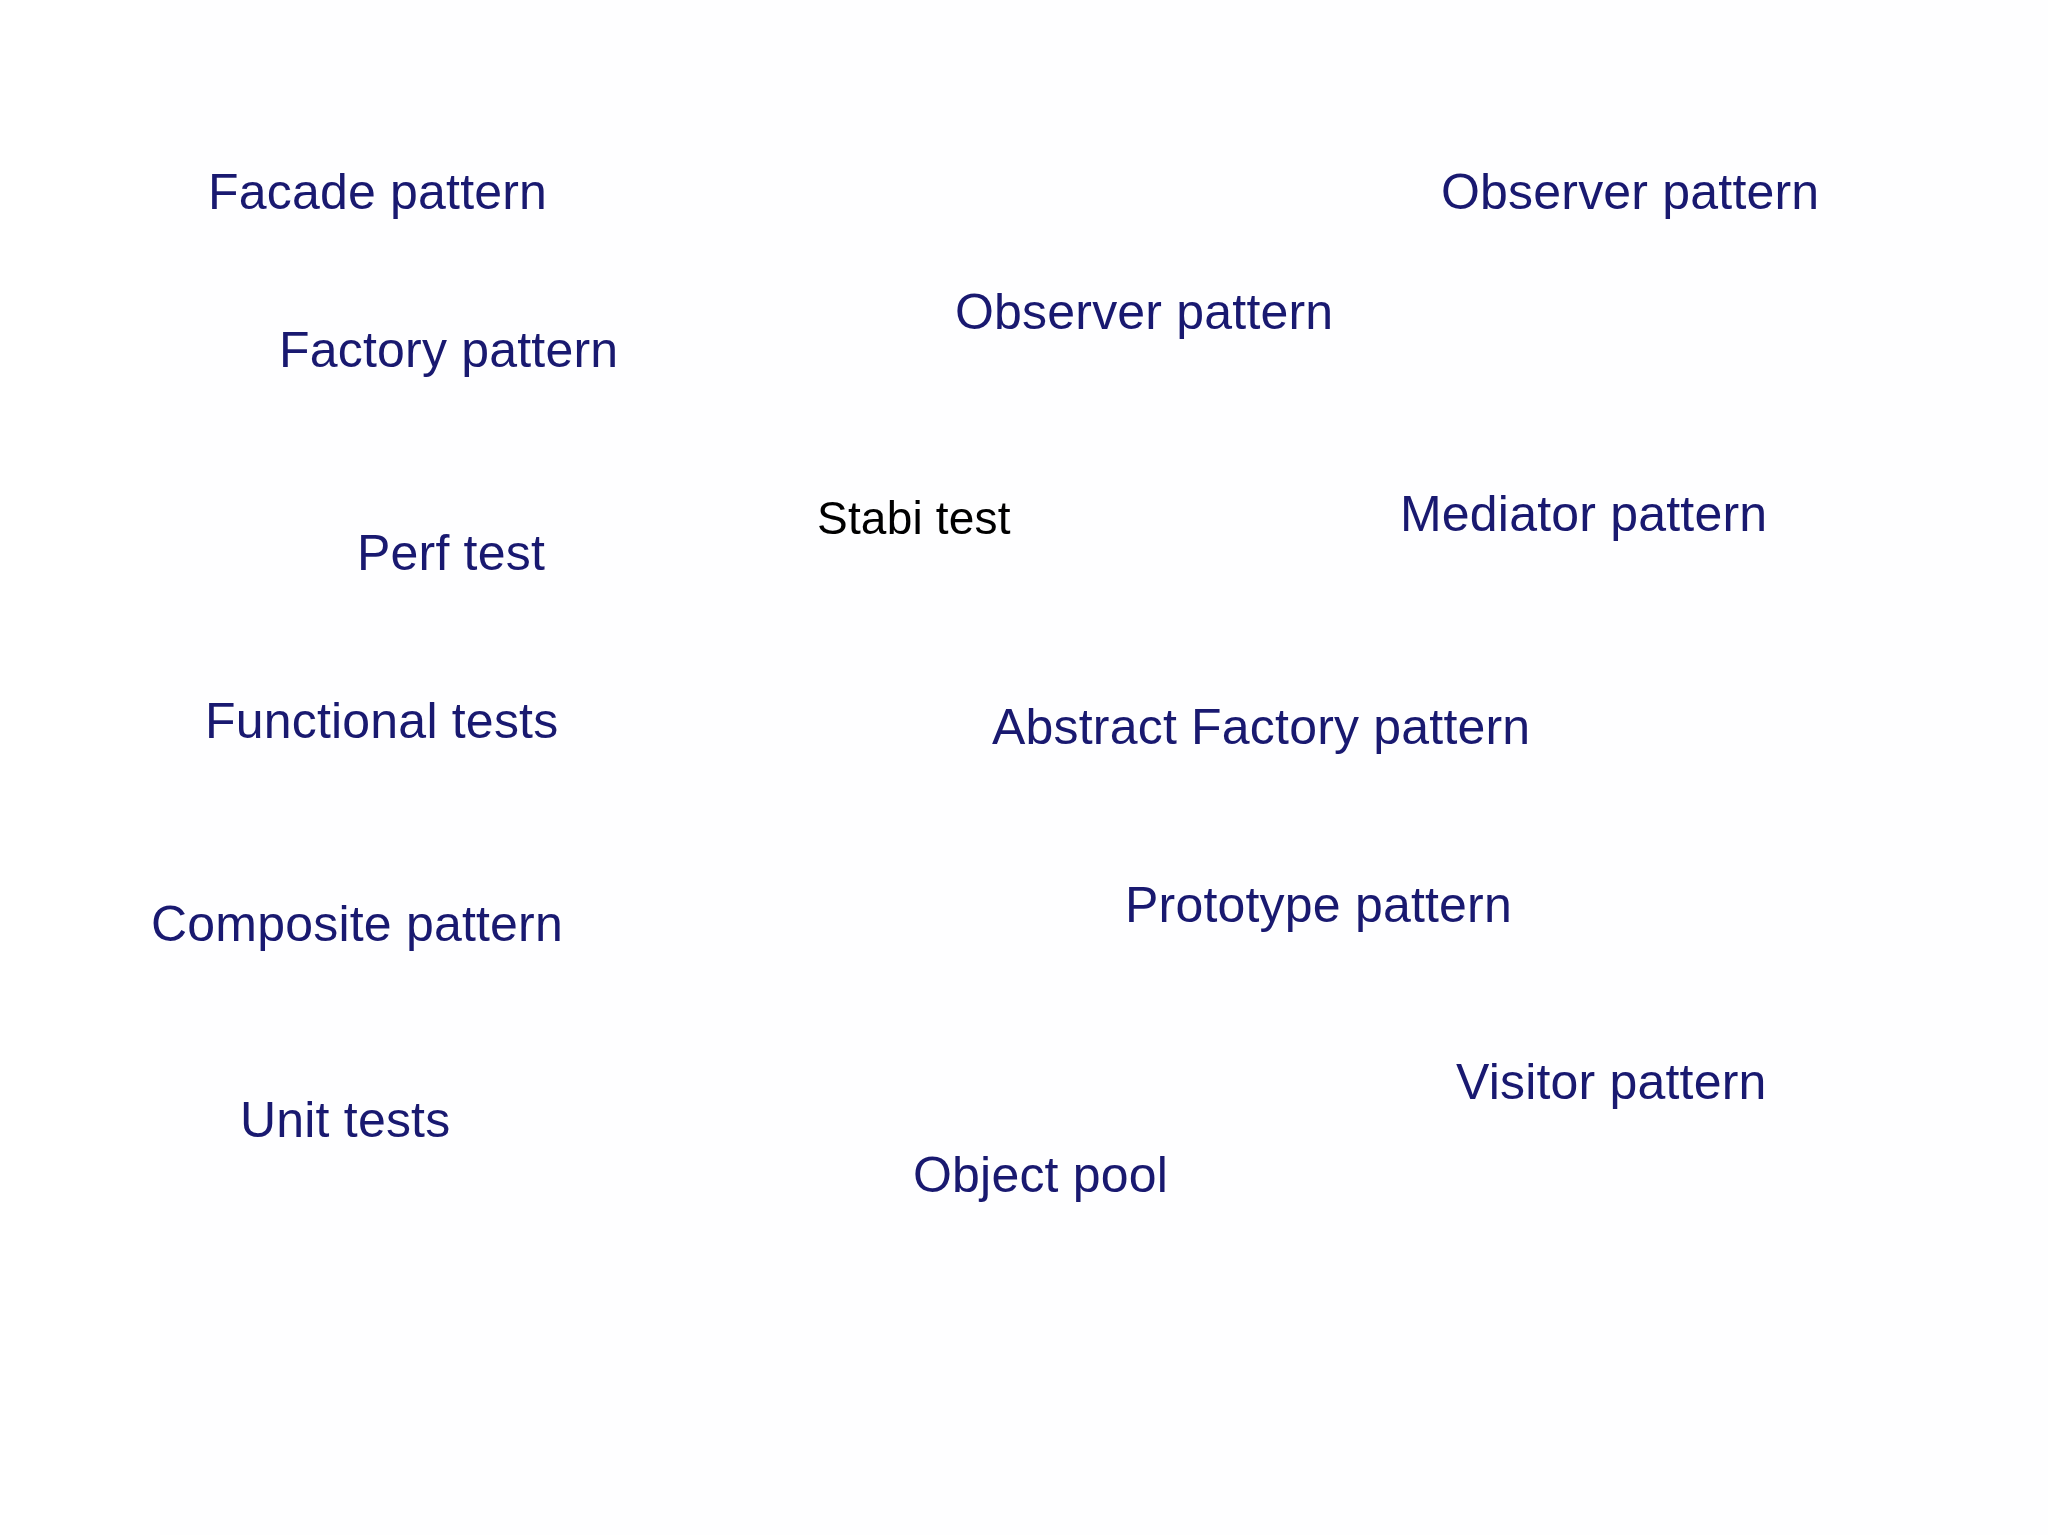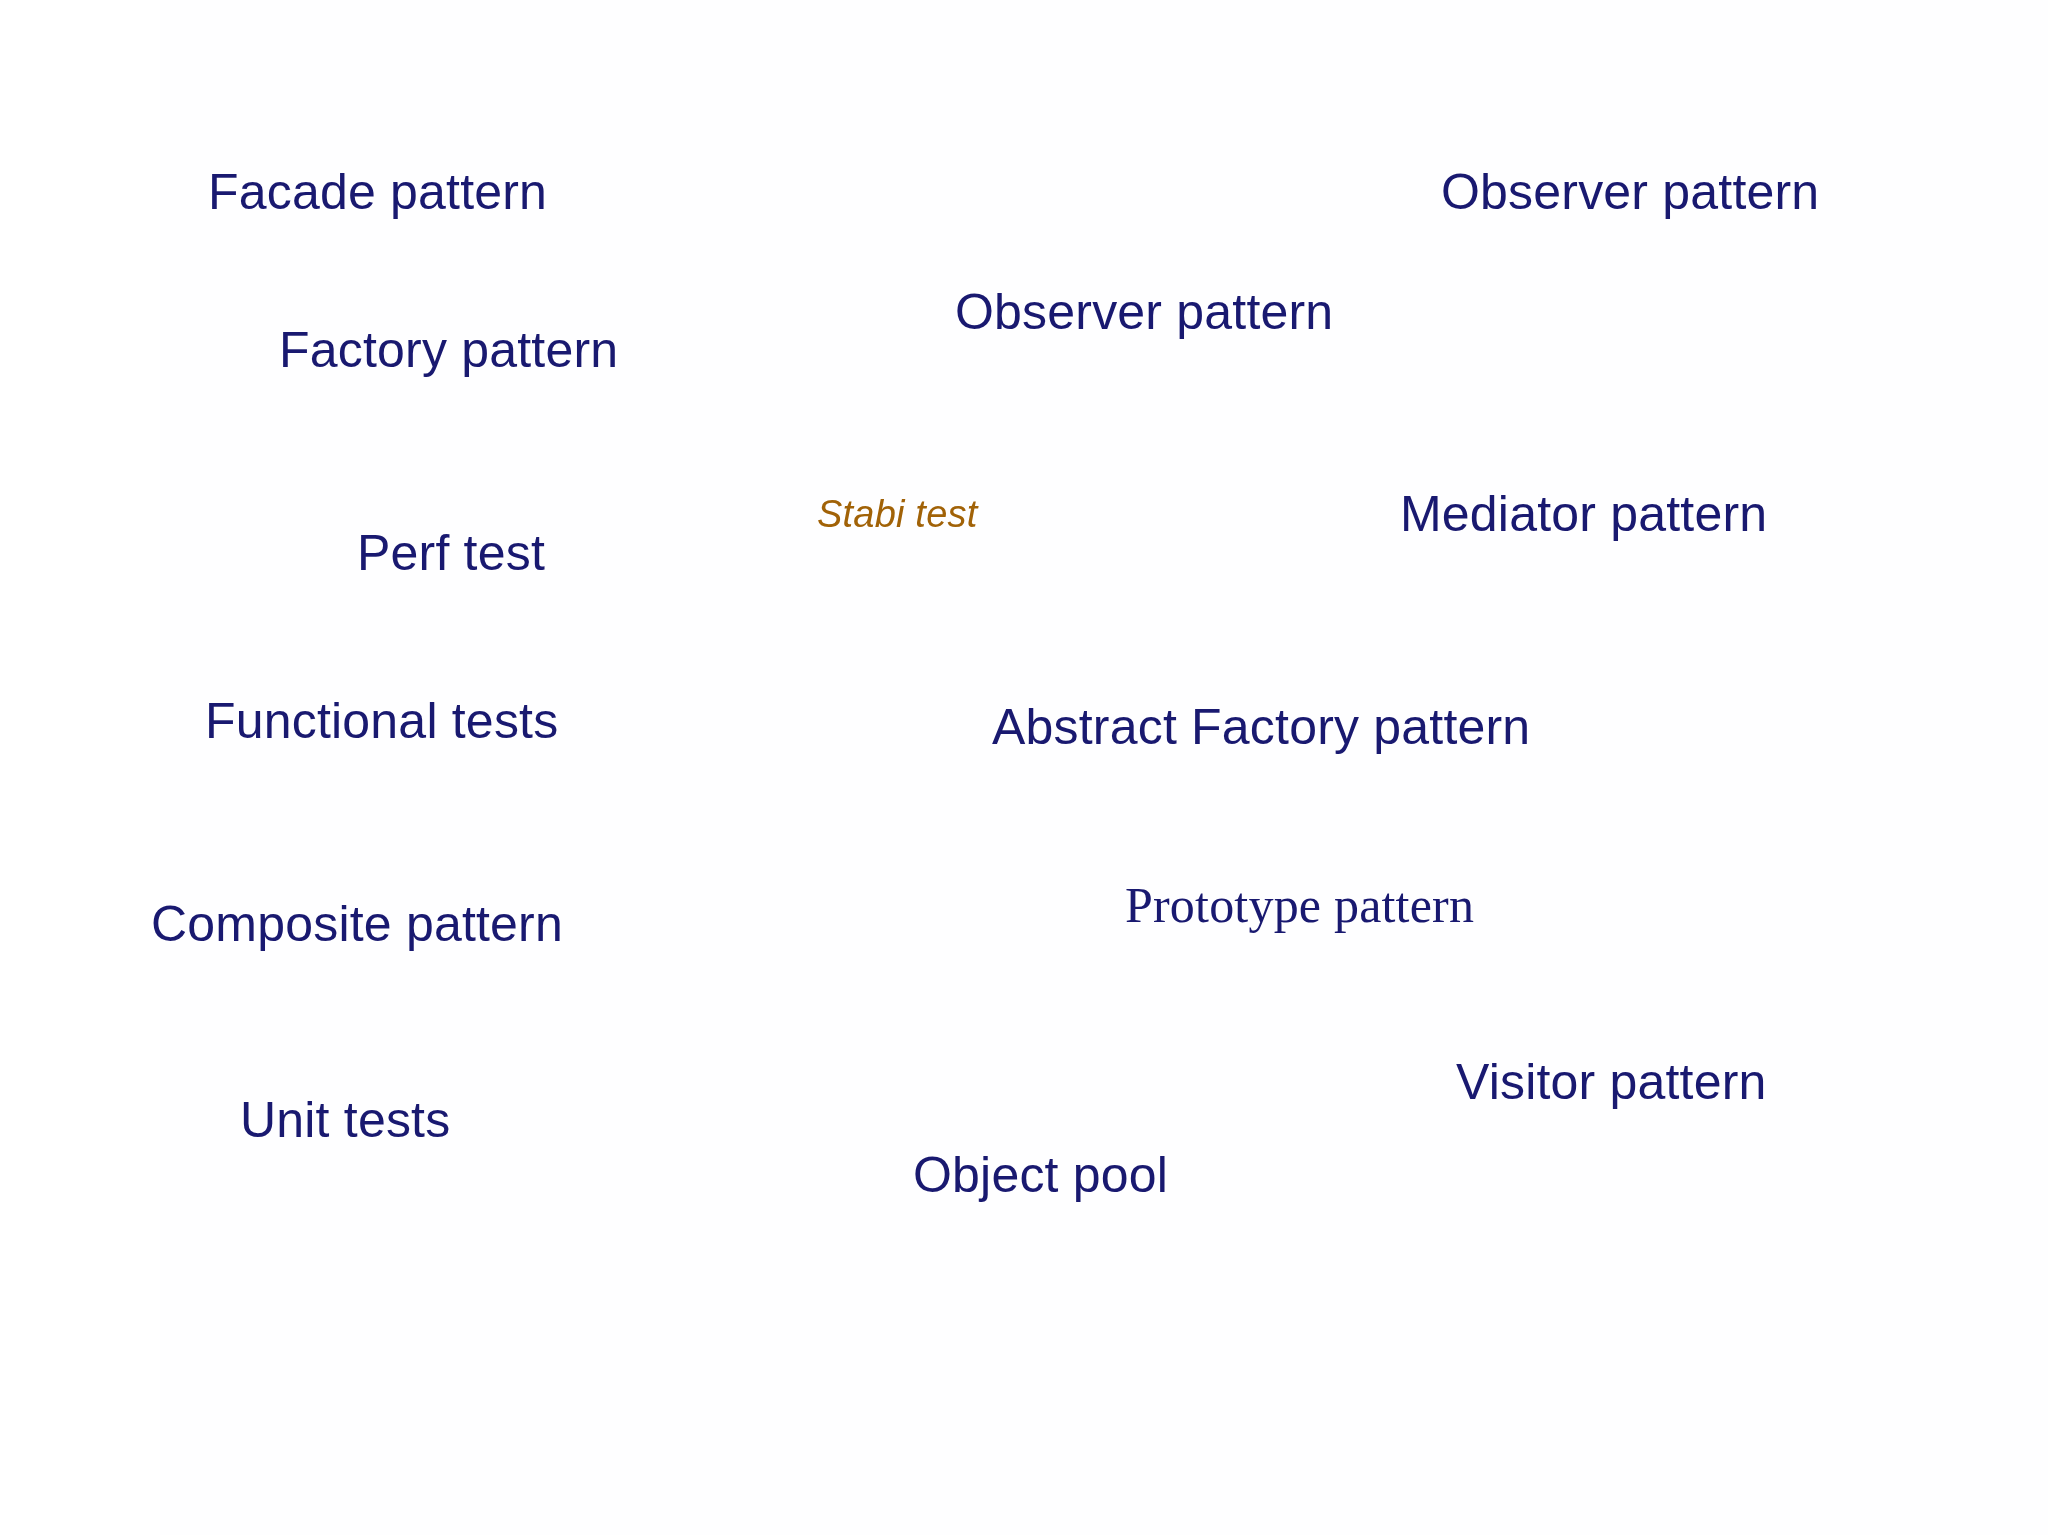--- a/index.html
+++ b/index.html
@@ -52,31 +52,31 @@
   <div class="term" style="left: 208px; top: 167px; font-size: 50px; color: rgb(25, 25, 112);">Facade pattern</div>
 
   <div class="term" style="left: 1441px; top: 167px; font-size: 50px; color: rgb(25, 25, 112);">Observer pattern</div>
 
   <div class="term" style="left: 279px; top: 325px; font-size: 50px; color: rgb(25, 25, 112);">Factory pattern</div>
 
   <div class="term" style="left: 955px; top: 287px; font-size: 50px; color: rgb(25, 25, 112);">Observer pattern</div>
 
   <div class="term" style="left: 357px; top: 489px; font-size: 50px; color: rgb(25, 25, 112); margin-top: 39px;">Perf test</div>
 
-  <div class="term" style="left: 817px; top: 495px; font-size: 38px; color: #a16207; font-style: italic;">Stabi test</div>
+  <div class="term" style="left: 817px; top: 495px; font-size: 46px; color: #000000;">Stabi test</div>
 
   <div class="term" style="left: 205px; top: 696px; font-size: 50px; color: rgb(25, 25, 112);">Functional tests</div>
 
   <div class="term" style="left: 1400px; top: 489px; font-size: 50px; color: rgb(25, 25, 112);">Mediator pattern</div>
 
   <div class="term" style="left: 992px; top: 702px; font-size: 50px; color: rgb(25, 25, 112);">Abstract Factory pattern</div>
 
   <div class="term" style="left: 151px; top: 899px; font-size: 50px; color: rgb(25, 25, 112);">Composite pattern</div>
 
-  <div class="term" style="left: 1125px; top: 880px; font-size: 50px; color: rgb(25, 25, 112); font-family: Liberation Serif, serif;">Prototype pattern</div>
+  <div class="term" style="left: 1125px; top: 880px; font-size: 50px; color: rgb(25, 25, 112);">Prototype pattern</div>
 
 
   <div class="term" style="left: 240px; top: 1095px; font-size: 50px; color: rgb(25, 25, 112);">Unit tests</div>
 
   <div class="term" style="left: 1456px; top: 1057px; font-size: 50px; color: rgb(25, 25, 112);">Visitor pattern</div>
 
   <div class="term" style="left: 913px; top: 1150px; font-size: 50px; color: rgb(25, 25, 112);">Object pool</div>
 
 </div>
 

